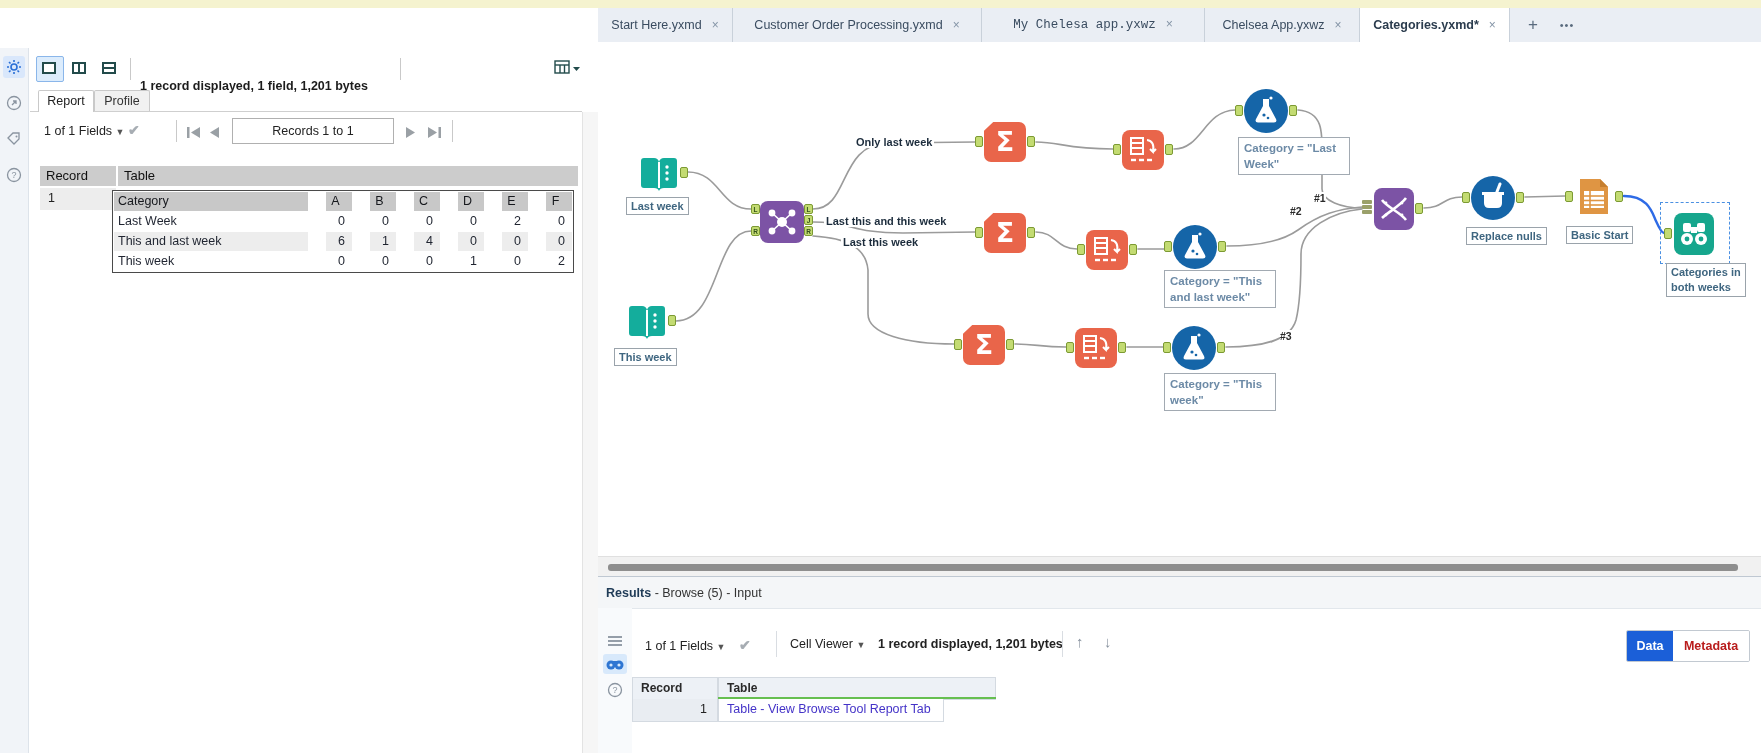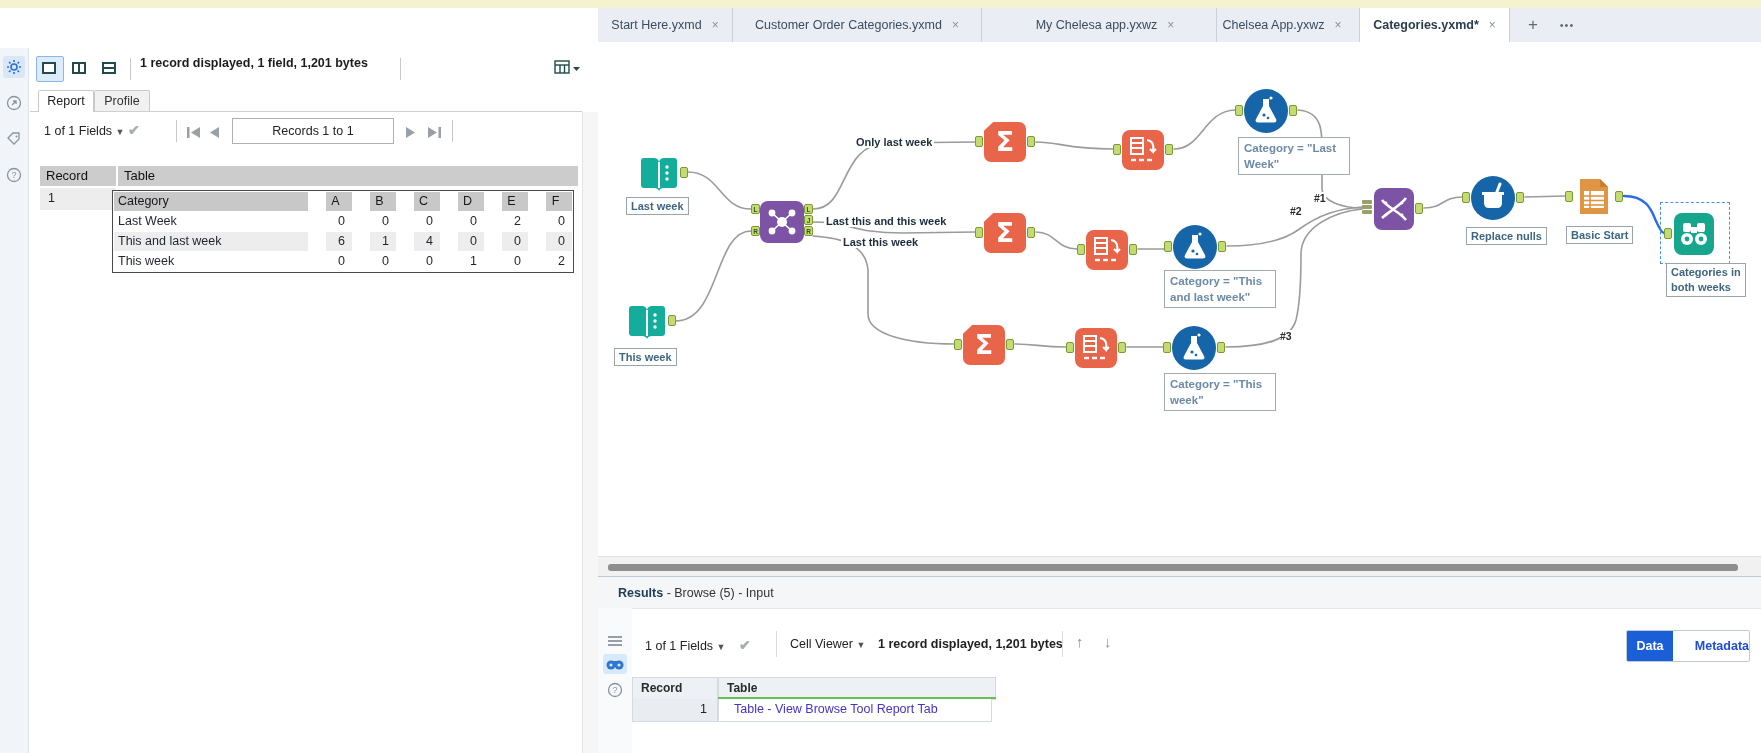--- a/index.html
+++ b/index.html
@@ -17,21 +17,21 @@
   .dots3{position:absolute;top:10px;font-size:14px;color:#5a6b7c;letter-spacing:0;}
   .rail{position:absolute;left:0;top:40px;width:28px;height:705px;background:#f1f4f8;border-right:1px solid #dde3ea;}
   .rail-tile{position:absolute;left:3px;width:22px;height:22px;border-radius:3px;text-align:center;}
   .rail-tile.sel{background:#d9e7fb;}
   .cfg-toolbar-btn{position:absolute;top:48px;width:26px;height:24px;border:1px solid transparent;border-radius:2px;}
   .cfg-toolbar-btn.sel{background:#dcecfc;border-color:#8ab6ea;}
   .paneico{position:absolute;left:5px;top:5px;width:14px;height:12px;border:2px solid #224b4b;box-sizing:border-box;background:#fff;}
   .paneico.v::after{content:"";position:absolute;left:4px;top:-1px;width:2px;height:10px;background:#224b4b;}
   .paneico.h::after{content:"";position:absolute;left:-1px;top:3px;width:12px;height:2px;background:#224b4b;}
   .vsep{position:absolute;width:1px;background:#c9c9c9;}
-  .cfg-summary{position:absolute;top:48px;font-size:12.5px;font-weight:700;color:#1c1c1c;}
+  .cfg-summary{position:absolute;top:71px;font-size:12.5px;font-weight:700;color:#1c1c1c;}
   .tab{position:absolute;top:82px;height:21px;border:1px solid #c9c9c9;border-bottom:none;font-size:12.5px;
        line-height:21px;text-align:center;border-radius:2px 2px 0 0;}
   .tab.on{background:#fff;color:#222;z-index:2;}
   .tab.off{background:#f1f1f1;color:#333;}
   .tabline{position:absolute;left:30px;top:103px;width:552px;height:1px;background:#cfcfcf;}
   .navrow{font-size:12.5px;color:#222;}
   .caret{font-size:9px;color:#555;}
   .check{color:#a7adb3;font-weight:700;font-size:14px;}
   .recbox{position:absolute;left:232px;top:110px;width:160px;height:24px;border:1px solid #b0b0b0;
           text-align:center;line-height:24px;font-size:12.5px;color:#222;background:#fff;}
@@ -70,30 +70,30 @@
               font-weight:600;font-size:11.5px;line-height:16px;padding:2px 5px;white-space:nowrap;}
   .conn-label{position:absolute;z-index:4;background:#fff;color:#1c2c3c;font-weight:600;font-size:11px;padding:0 2px;white-space:nowrap;}
   .hash{position:absolute;z-index:4;background:#fff;color:#2a2a2a;font-weight:700;font-size:10.5px;}
   .sel-dash{position:absolute;z-index:1;border:1.5px dashed #4a90e2;background:transparent;}
   
   .hscroll{left:598px;top:556px;width:1163px;height:20px;background:#f1f1f1;border-top:1px solid #e0e0e0;}
   .hthumb{position:absolute;left:10px;top:7px;width:1130px;height:7px;background:#8e8e8e;border-radius:3px;}
   
   .results{left:598px;top:576px;width:1163px;height:177px;background:#fff;border-top:1px solid #bfc8d2;}
   .res-header{position:absolute;left:0;top:0;width:100%;height:31px;background:#f4f6f8;border-bottom:1px solid #e2e7ec;}
-  .res-title{position:absolute;left:20px;top:9px;font-size:12.5px;color:#333;}
+  .res-title{position:absolute;left:8px;top:9px;font-size:12.5px;color:#333;}
   .res-title b{color:#1f3b57;font-weight:700;}
   .res-rail{position:absolute;left:0;top:31px;width:34px;height:146px;background:#f8fafc;}
   .res-tb{font-size:12.5px;color:#222;}
   .searchbox{position:absolute;left:734px;top:54px;width:286px;height:28px;background:#eef1f5;border-radius:4px;}
   .searchbox input{position:absolute;left:34px;top:5px;width:230px;border:none;background:transparent;outline:none;
                    font-size:12.5px;color:#333;font-family:"Liberation Sans",sans-serif;}
   .seg{position:absolute;left:1028px;top:53px;height:30px;border:1px solid #c2c9d1;border-radius:2px;display:flex;overflow:hidden;}
   .seg .data{width:46px;background:#1b5fd8;color:#fff;font-weight:700;font-size:12.5px;text-align:center;line-height:30px;}
-  .seg .meta{width:76px;background:#fff;color:#1d4ed8;font-weight:700;font-size:12.5px;text-align:right;line-height:30px;}
+  .seg .meta{width:76px;background:#fff;color:#b91c1c;font-weight:700;font-size:12.5px;text-align:center;line-height:30px;}
   .res-th{position:absolute;top:100px;height:23px;background:#edf1f6;border:1px solid #d4dae1;box-sizing:border-box;
           font-size:12px;font-weight:700;color:#2a2a2a;line-height:21px;padding-left:8px;}
   .res-td{position:absolute;top:122px;height:23px;background:#fff;border:1px solid #d4dae1;border-top:none;box-sizing:border-box;
           font-size:12.5px;line-height:21px;}
   .greenline{position:absolute;left:120px;top:120px;width:278px;height:2px;background:#66bf50;z-index:2;}
   .arrowglyph{font-size:15px;color:#8a94a0;}
 </style>
 </head>
 <body>
 
@@ -238,24 +238,24 @@
     </div>
     <div class="cfg-scroll"></div>
   </div>
 
   <div class="abs doctabs">
     <div class="dtab" style="left:0;width:135px;">
       <span>Start Here.yxmd</span>
         <span class="x">×</span>
       </div>
     <div class="dtab" style="left:135px;width:249px;">
-      <span>Customer Order Categories.yxmd</span>
+      <span>Customer Order Processing.yxmd</span>
         <span class="x">×</span>
       </div>
-    <div class="dtab" style="left:396px;width:223px;">
+    <div class="dtab" style="left:384px;width:223px;font-family:Liberation Mono, monospace;">
       <span>My Chelesa app.yxwz</span>
         <span class="x">×</span>
       </div>
     <div class="dtab" style="left:607px;width:155px;">
       <span>Chelsea App.yxwz</span>
         <span class="x">×</span>
       </div>
     <div class="dtab on" style="left:762px;width:150px;">
       <span>Categories.yxmd*</span>
         <span class="x">×</span>
@@ -568,16 +568,16 @@
 
     <div class="seg">
       <div class="data">Data</div>
       <div class="meta">Metadata</div>
     </div>
 
     <div class="res-th" style="left:34px;width:86px;">Record</div>
     <div class="res-th" style="left:120px;width:278px;">Table</div>
     <div class="greenline"></div>
     <div class="res-td" style="left:34px;width:86px;background:#e9edf2;text-align:right;padding-right:10px;color:#222;">1</div>
-    <div class="res-td" style="left:120px;width:274px;padding-left:15px;color:#4433c8;">Table - View Browse Tool Report Tab</div>
+    <div class="res-td" style="left:120px;width:226px;padding-left:8px;color:#4433c8;">Table - View Browse Tool Report Tab</div>
   </div>
 
 </div>
 
 </body></html>

